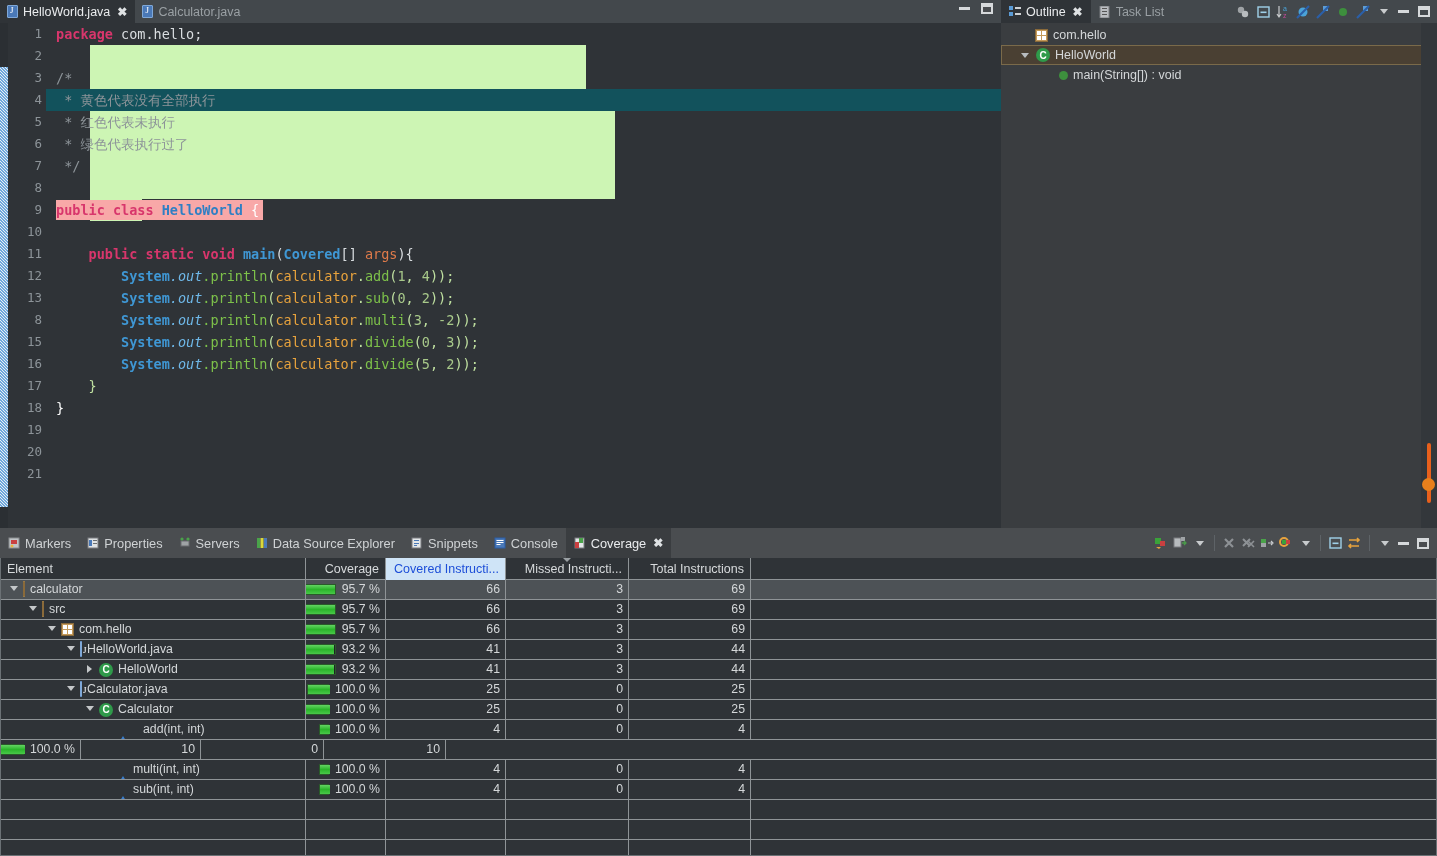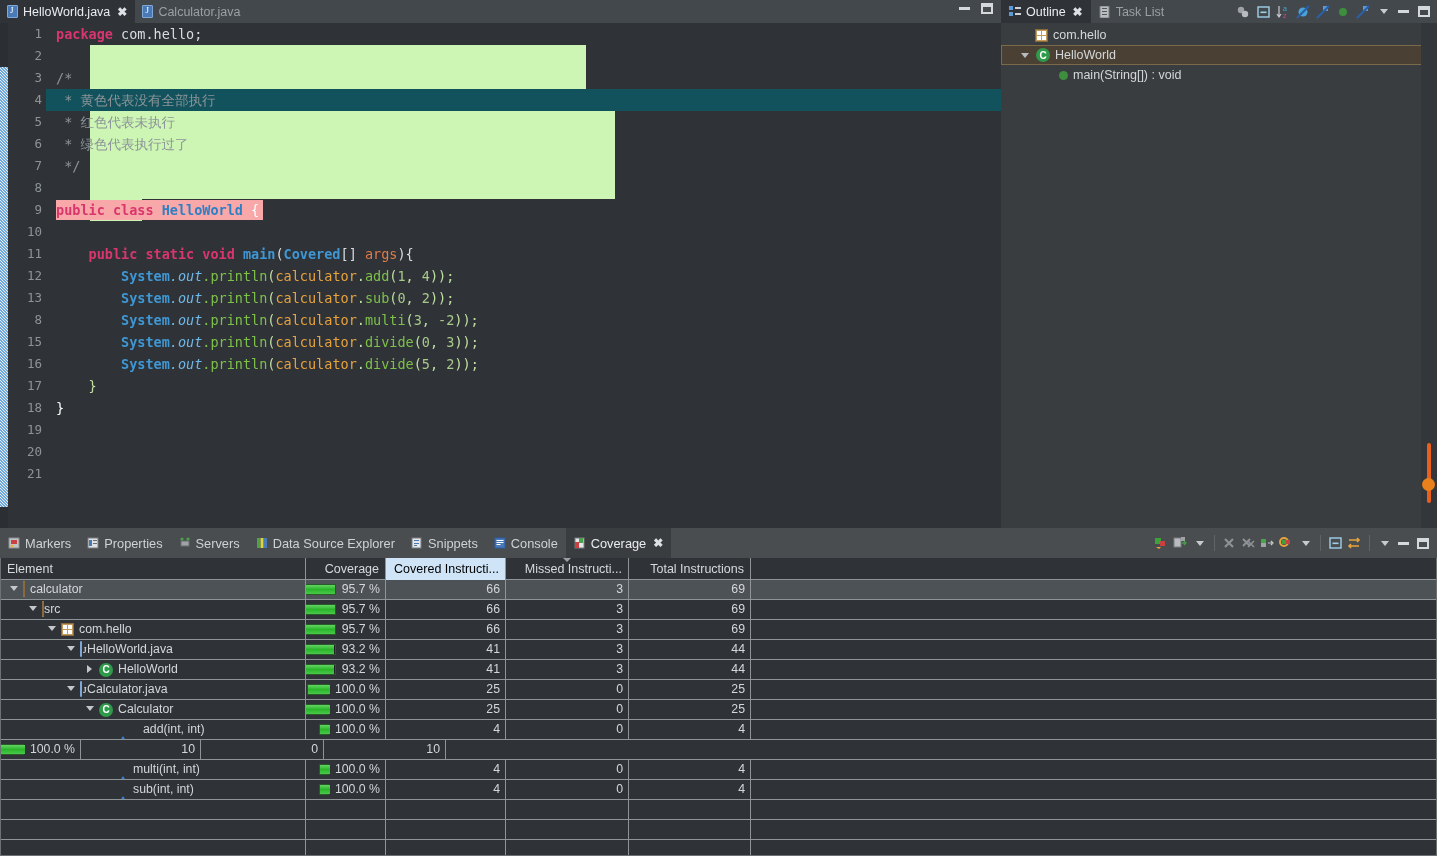--- a/index.html
+++ b/index.html
@@ -86,21 +86,21 @@
   .bot-tabbar { height:30px; background:#4a4d50; display:flex; align-items:center; position:relative; }
   .btab { height:30px; display:flex; align-items:center; gap:5px; padding:0 8px; font-size:12.8px; color:#cfd2d4; }
   .btab.active { background:#3a3d40; color:#eaecee; }
   .bot-tools { margin-left:auto; display:flex; align-items:center; gap:2px; padding-right:6px; }
   .sep { width:1px; height:16px; background:#5e6367; margin:0 4px; }
   .caret { width:0; height:0; border-left:4px solid transparent; border-right:4px solid transparent; border-top:5px solid #c8cbcd; }
 
   .table-wrap { flex:1; background:#2f3337; position:relative; overflow:hidden; border:1px solid #6b7175; border-top:none; }
   .thead { height:22px; display:flex; background:#2f3337; border-bottom:1px solid #8f9497; }
   .th { height:22px; line-height:22px; font-size:12.5px; color:#d7dadc; border-right:1px solid #8f9497; padding:0 6px; }
-  .th.sorted { background:#cfe4f7; color:#000000; }
+  .th.sorted { background:#cfe4f7; color:#1d4ed8; }
   .th.num { text-align:right; }
   .chev { position:absolute; top:-1px; left:50%; margin-left:-5px; width:0;height:0; border-left:5px solid transparent; border-right:5px solid transparent; border-top:5px solid #9aa0a4; }
   .trow { height:20px; display:flex; border-bottom:1px solid #8f9497; font-size:12.3px; color:#d4d7d9; }
   .trow.sel { background:#4d5256; }
   .tc { height:19px; line-height:19px; border-right:1px solid #8f9497; padding:0 5px; overflow:hidden; white-space:nowrap; display:flex; align-items:center; }
   .tc.right { justify-content:flex-end; }
   .covbar { height:11px; border:1px solid #2a5a2a; background:#1f2326; position:relative; margin-right:6px; flex:0 0 auto; }
   .covbar .g { height:100%; background:linear-gradient(to bottom,#63d463,#2bb52b 50%,#49c949); float:left; }
   .tarrow { width:10px; height:10px; position:relative; flex:0 0 auto; }
   .tarrow::after { content:""; position:absolute; left:1px; top:1px; border-left:4px solid transparent; border-right:4px solid transparent; border-top:5px solid #c4c7c9; }
@@ -446,21 +446,21 @@
             </div>
             <div class="tc right" style="width:120px;">66</div>
             <div class="tc right" style="width:123px;">3</div>
             <div class="tc right" style="width:122px;">69</div>
             <div class="tc" style="flex:1; border-right:none;"></div>
           </div>
           <div class="trow">
             <div class="tc" style="width:305px; padding-left:27px;">
               <span class="tarrow"></span>
               <span style="margin-left:4px"><span class="folder"></span></span>
-              <span style="">src</span>
+              <span style="margin-left:5px">src</span>
             </div>
             <div class="tc right" style="width:80px;">
               <span class="covbar" style="width:52px;">
                 <span class="g" style="width:50px"></span>
               </span>
               <span>95.7 %</span>
             </div>
             <div class="tc right" style="width:120px;">66</div>
             <div class="tc right" style="width:123px;">3</div>
             <div class="tc right" style="width:122px;">69</div>

